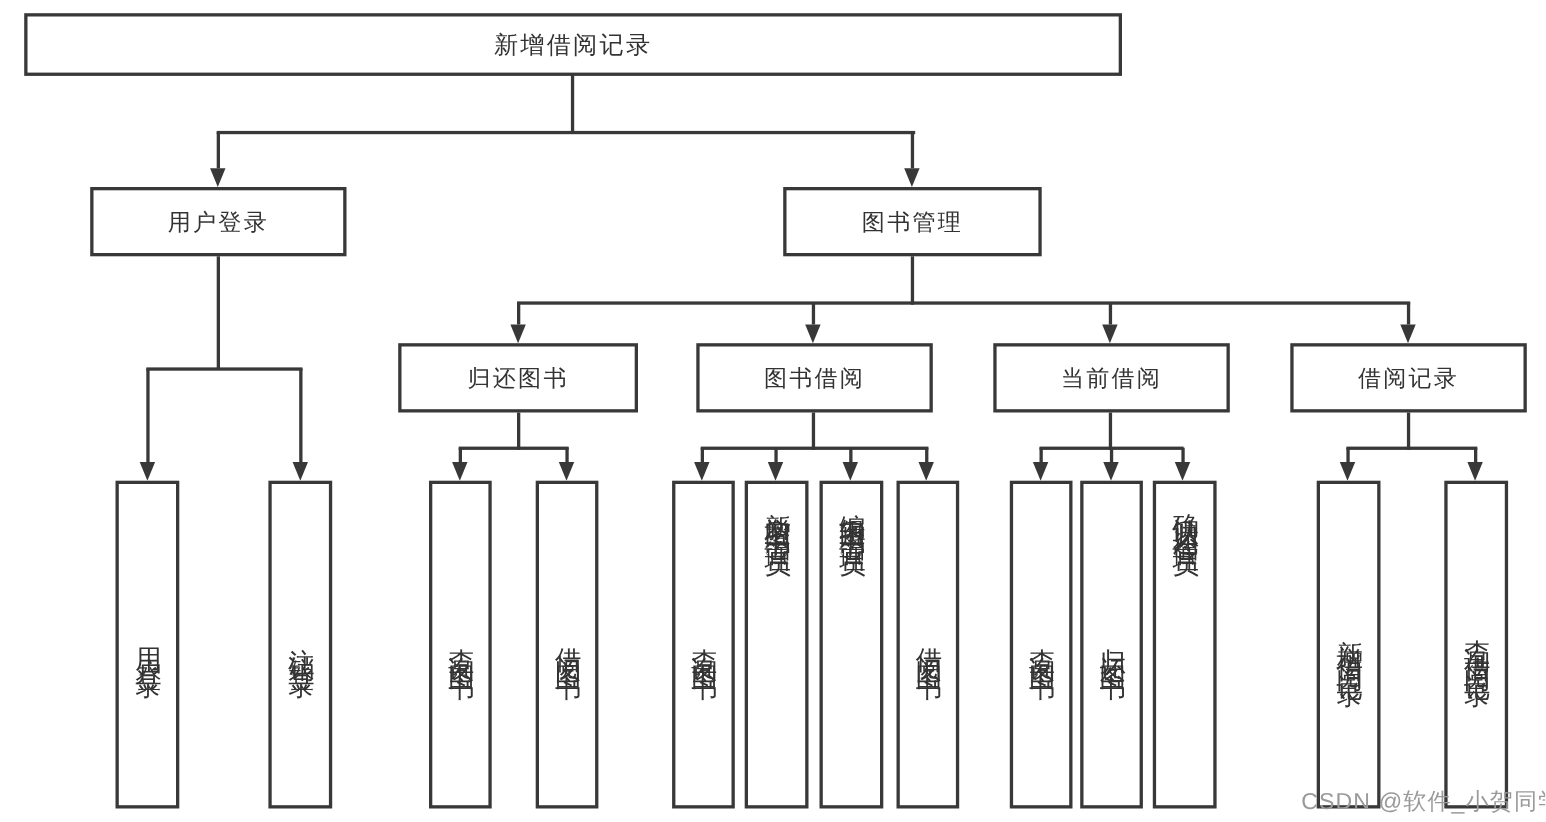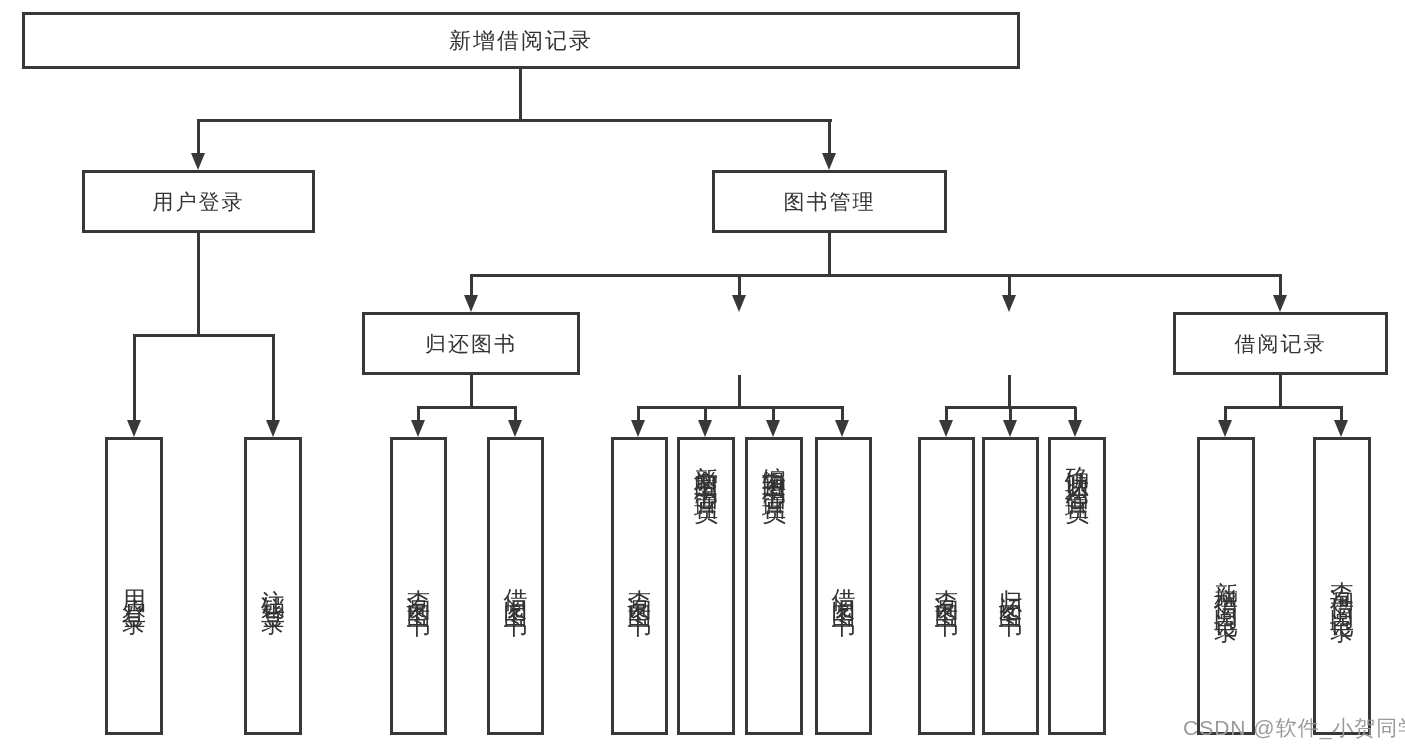--- a/index.html
+++ b/index.html
@@ -101,20 +101,22 @@
   <div class="arrow" style="left:272px; top:335px; height:85px;"></div>
 
   <div class="vline" style="left:828px; top:233px; height:44px;"></div>
   <div class="hline" style="left:470px; top:274px; width:812px;"></div>
   <div class="arrow" style="left:470px; top:275px; height:20px;"></div>
   <div class="arrow" style="left:738px; top:275px; height:20px;"></div>
   <div class="arrow" style="left:1008px; top:275px; height:20px;"></div>
   <div class="arrow" style="left:1279px; top:275px; height:20px;"></div>
 
   <div class="box lvl3" style="left:362px; top:312px; width:218px; height:63px;">归还图书</div>
+  <div class="box lvl3" style="left:633px; top:312px; width:215px; height:63px;">图书借阅</div>
+  <div class="box lvl3" style="left:903px; top:312px; width:215px; height:63px;">当前借阅</div>
   <div class="box lvl3" style="left:1173px; top:312px; width:215px; height:63px;">借阅记录</div>
 
   <div class="vline" style="left:470px; top:375px; height:34px;"></div>
   <div class="hline" style="left:417px; top:406px; width:100px;"></div>
   <div class="arrow" style="left:417px; top:407px; height:13px;"></div>
   <div class="arrow" style="left:514px; top:407px; height:13px;"></div>
 
   <div class="vline" style="left:738px; top:375px; height:34px;"></div>
   <div class="hline" style="left:637px; top:406px; width:207px;"></div>
   <div class="arrow" style="left:637px; top:407px; height:13px;"></div>

